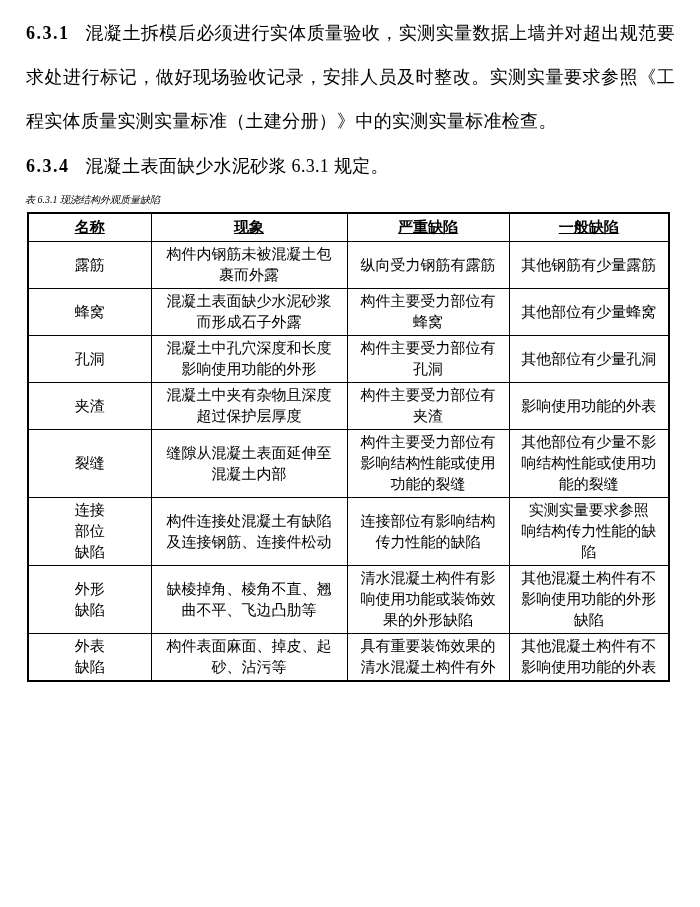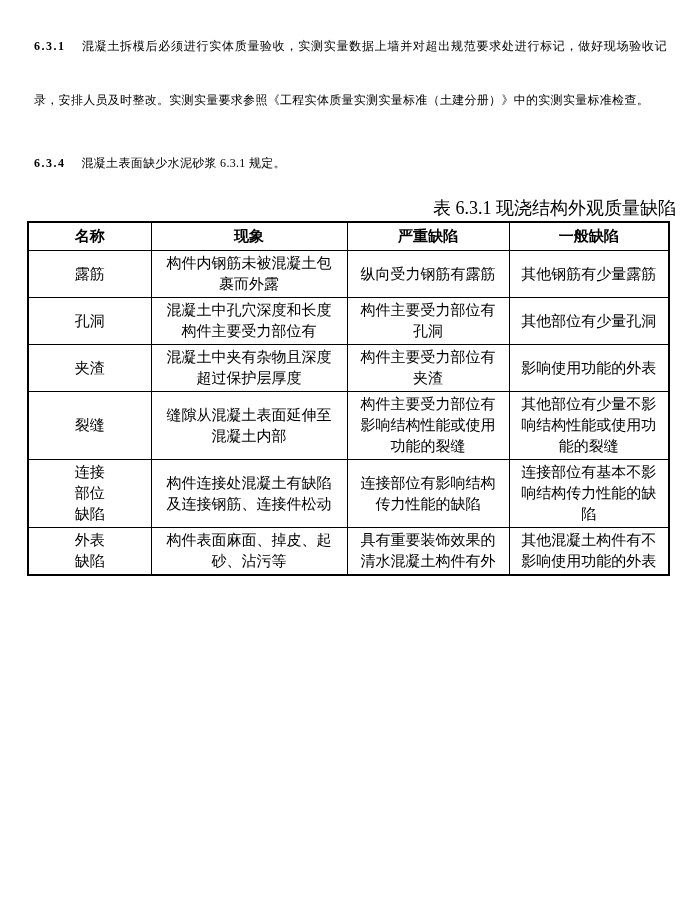--- a/index.html
+++ b/index.html
@@ -14,58 +14,60 @@
     font-family: "Liberation Serif", "DejaVu Serif", serif;
     overflow: hidden;
   }
   .page {
     box-sizing: border-box;
     width: 700px;
     height: 907px;
     padding: 10px 24px 0 25px;
   }
   .para {
-    margin: 9px;
-    font-size: 12px;
-    line-height: 54px;
+    margin: 1px;
+    font-size: 18px;
+    line-height: 44px;
     text-align: justify;
     text-justify: inter-character;
     letter-spacing: 0.3px;
   }
   .num {
     font-weight: bold;
     margin-right: 16px;
     letter-spacing: 1.5px;
     white-space: nowrap;
   }
   .caption {
     margin: 2px 0 3px 0;
-    font-size: 18px;
+    font-size: 10px;
     line-height: 19px;
-    text-align: right;
+    text-align: left;
+    font-style: italic;
   }
   table.defects {
     border-collapse: collapse;
     table-layout: fixed;
     width: 641px;
     margin-left: 2px;
     border: 2px solid #000;
   }
   table.defects th,
   table.defects td {
     border: 1px solid #000;
     font-size: 15px;
     text-align: center;
     vertical-align: middle;
     overflow: hidden;
   }
   table.defects th {
     font-weight: bold;
     line-height: 21px;
     padding: 3px 11px;
+    text-decoration: underline;
   }
   table.defects td {
     line-height: 21px;
     padding: 2px 3px;
     white-space: pre-line;
   }
   col.c-name    { width: 123px; }
   col.c-phen    { width: 196px; }
   col.c-severe  { width: 162px; }
   col.c-general { width: 160px; }
@@ -100,23 +102,31 @@
     </thead>
     <tbody>
       <tr>
         <td>露筋</td>
         <td>构件内钢筋未被混凝土包
 裹而外露</td>
         <td>纵向受力钢筋有露筋</td>
         <td>其他钢筋有少量露筋</td>
       </tr>
       <tr>
+        <td>蜂窝</td>
+        <td>混凝土表面缺少水泥砂浆
+而形成石子外露</td>
+        <td>构件主要受力部位有
+蜂窝</td>
+        <td>其他部位有少量蜂窝</td>
+      </tr>
+      <tr>
         <td>孔洞</td>
         <td>混凝土中孔穴深度和长度
-构件主要受力部位有</td>
+影响使用功能的外形</td>
         <td>构件主要受力部位有
 孔洞</td>
         <td>其他部位有少量孔洞</td>
       </tr>
       <tr>
         <td>夹渣</td>
         <td>混凝土中夹有杂物且深度
 超过保护层厚度</td>
         <td>构件主要受力部位有
 夹渣</td>
@@ -134,23 +144,35 @@
 能的裂缝</td>
       </tr>
       <tr>
         <td>连接
 部位
 缺陷</td>
         <td>构件连接处混凝土有缺陷
 及连接钢筋、连接件松动</td>
         <td>连接部位有影响结构
 传力性能的缺陷</td>
-        <td>连接部位有基本不影
+        <td>实测实量要求参照
 响结构传力性能的缺
 陷</td>
+      </tr>
+      <tr>
+        <td>外形
+缺陷</td>
+        <td>缺棱掉角、棱角不直、翘
+曲不平、飞边凸肋等</td>
+        <td>清水混凝土构件有影
+响使用功能或装饰效
+果的外形缺陷</td>
+        <td>其他混凝土构件有不
+影响使用功能的外形
+缺陷</td>
       </tr>
       <tr>
         <td>外表
 缺陷</td>
         <td>构件表面麻面、掉皮、起
 砂、沾污等</td>
         <td>具有重要装饰效果的
 清水混凝土构件有外</td>
         <td>其他混凝土构件有不
 影响使用功能的外表</td>

